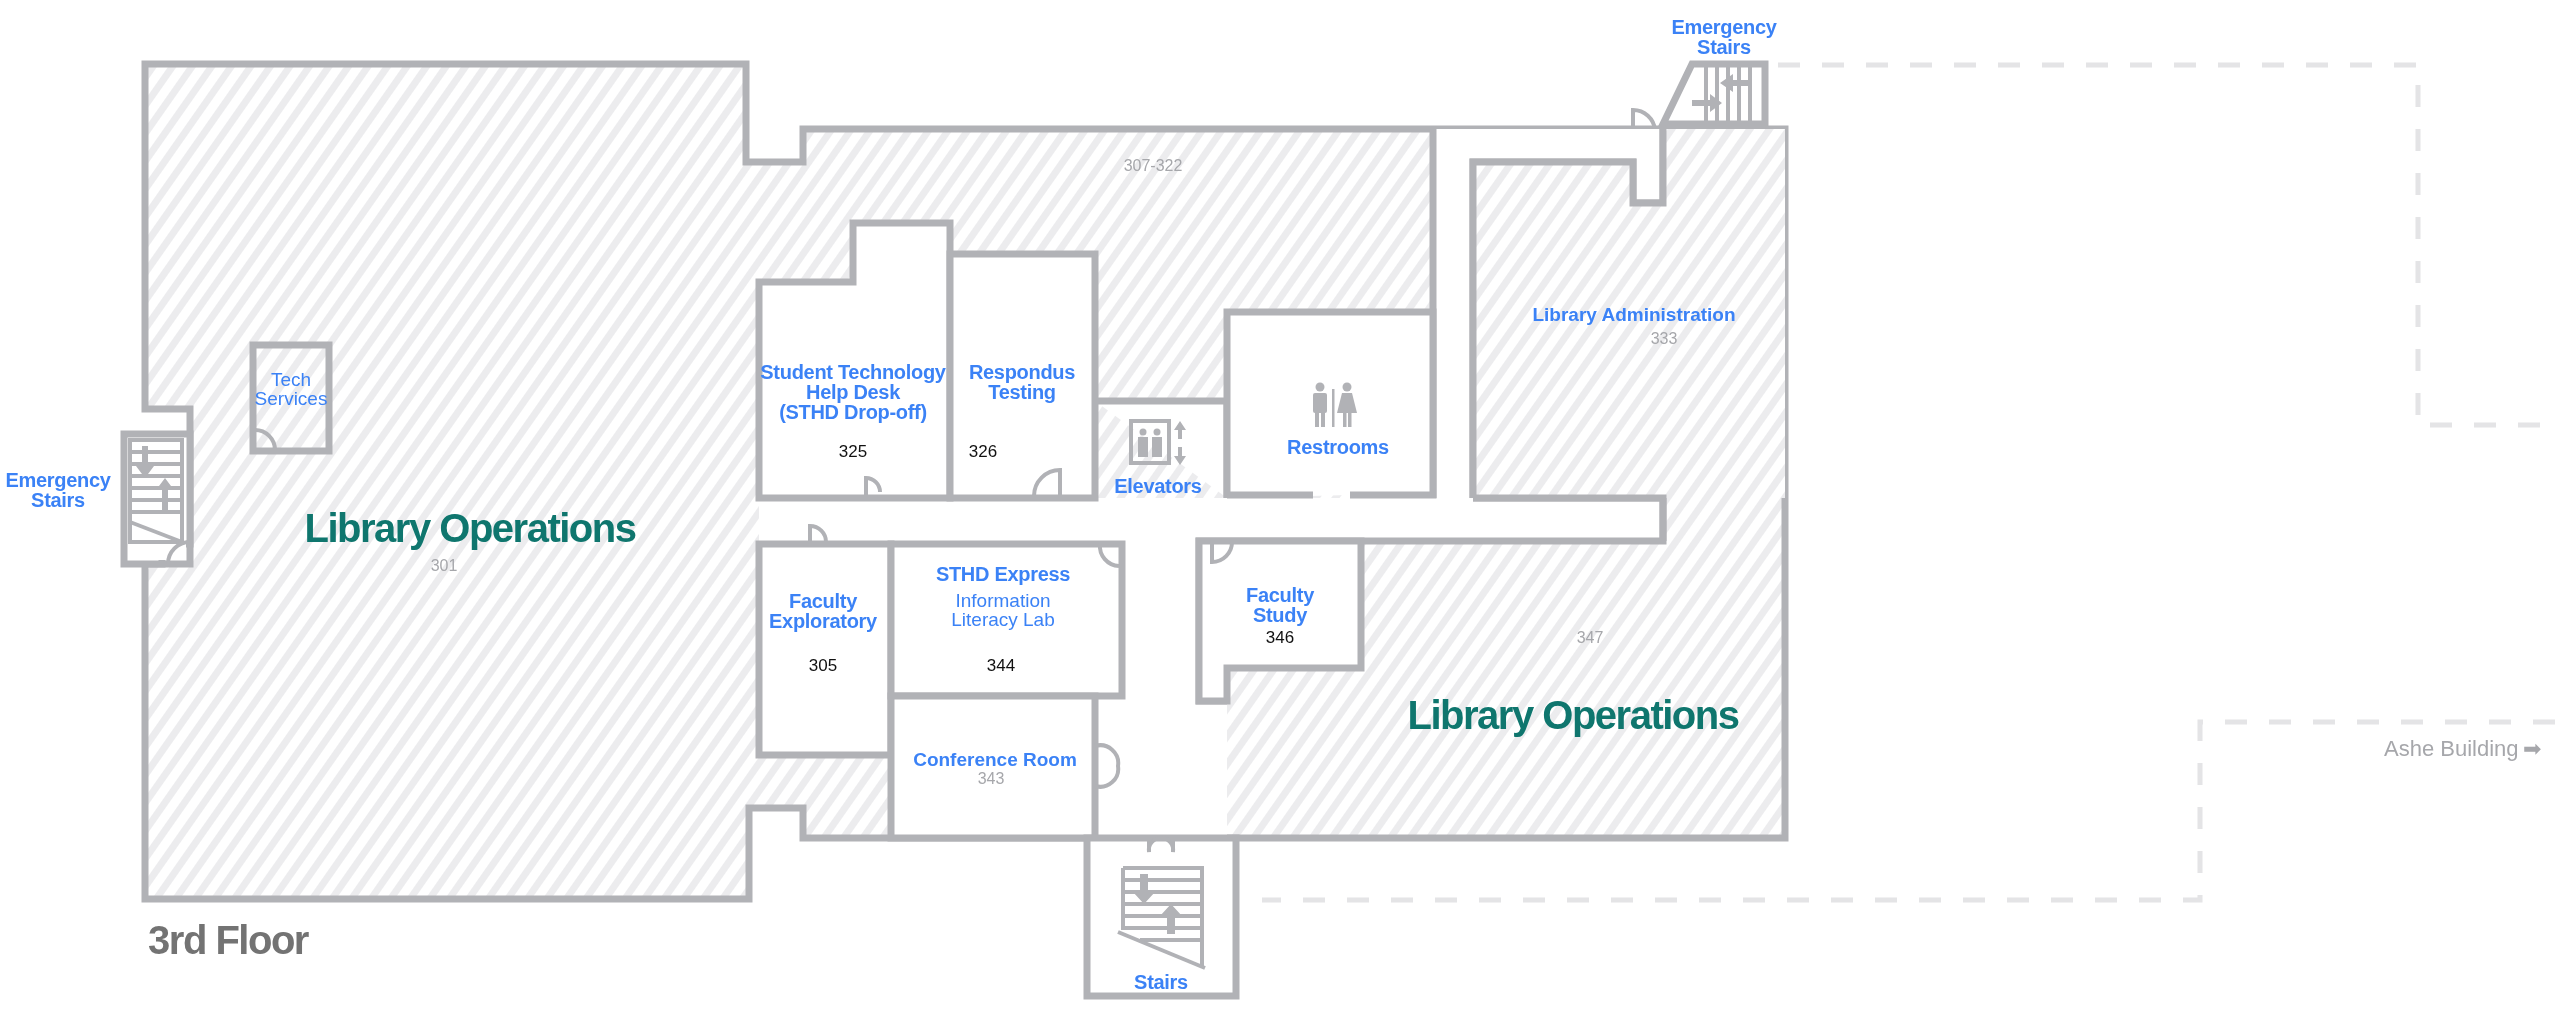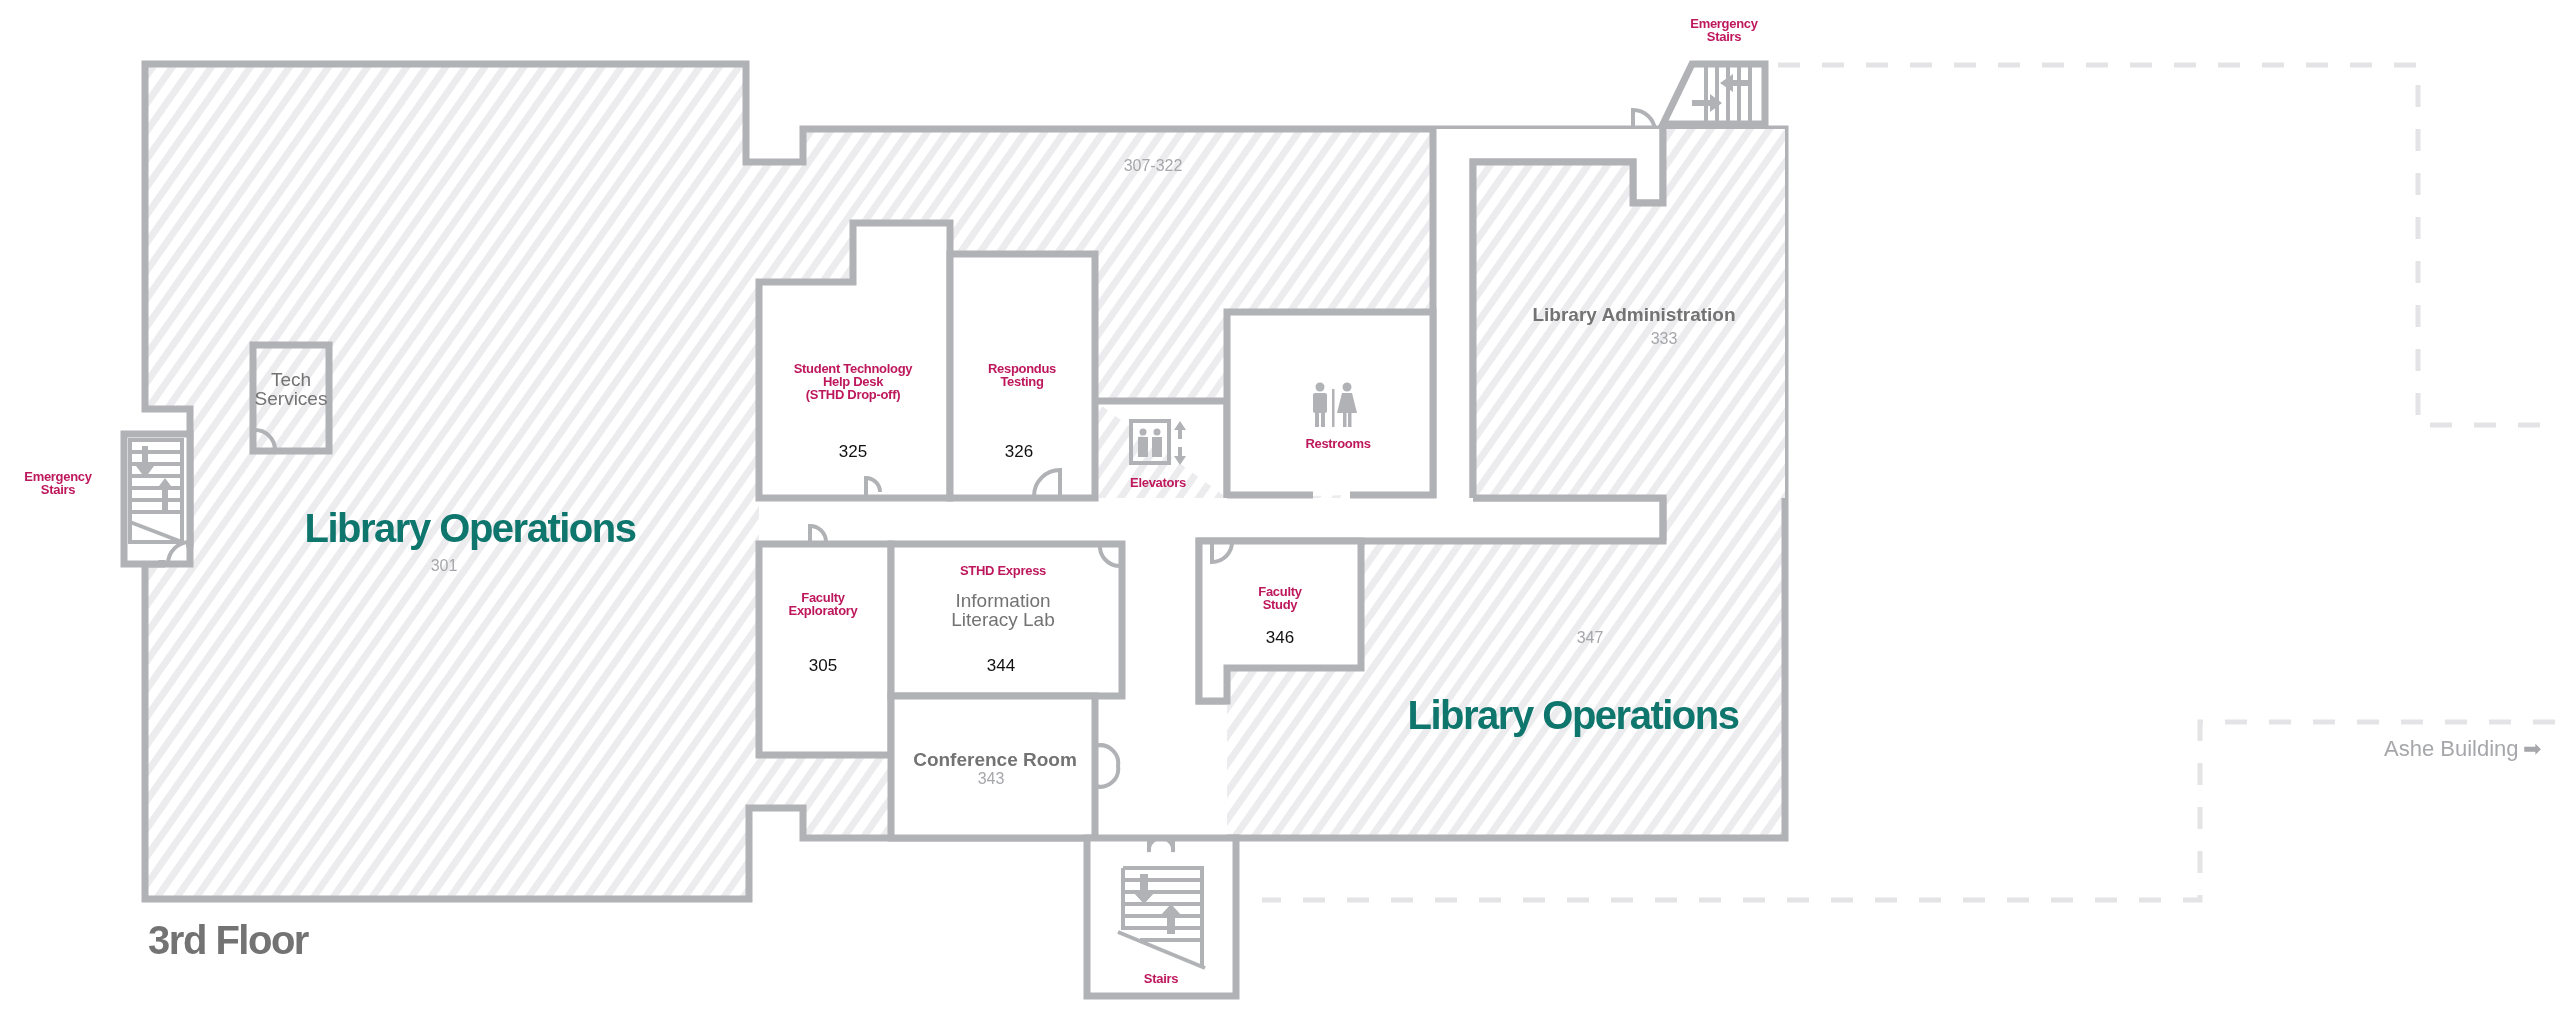--- a/index.html
+++ b/index.html
@@ -6,23 +6,23 @@
   body { width: 2560px; height: 1021px; overflow: hidden; position: relative;
          font-family: "Liberation Sans", "DejaVu Sans", sans-serif; }
   #plan { position: absolute; left: 0; top: 0; width: 2560px; height: 1021px; }
   .wall { fill: none; stroke: #b1b2b6; stroke-width: 7; stroke-linejoin: miter; }
   .thin { fill: none; stroke: #b1b2b6; stroke-width: 4; }
   .dash { fill: none; stroke: #e4e4e6; stroke-width: 5; stroke-dasharray: 22 22; }
   .hatch { fill: url(#hatchPat); }
   .room { fill: #ffffff; }
   .lbl { position: absolute; text-align: center; line-height: 1.0; white-space: nowrap;
          transform: translateX(-50%); }
-  .dark { color: #be185d; font-weight: bold; font-size: 13px; letter-spacing: -0.3px; }
+  .dark { color: #3b82f6; font-weight: bold; font-size: 20px; letter-spacing: -0.3px; }
   .num-dark { color: #111111; font-size: 17px; }
-  .grey { color: #737373; font-weight: bold; font-size: 19px; }
+  .grey { color: #3b82f6; font-weight: bold; font-size: 19px; }
   .num-grey { color: #a6a7ab; font-size: 16px; }
   .big-grey { color: #0f766e; font-weight: bold; font-size: 40px; letter-spacing: -1.5px; }
   .floor { color: #737373; font-weight: bold; font-size: 40px; letter-spacing: -1.5px; }
   .ashe { color: #a6a7ab; font-size: 22px; }
   .ashe-arrow { color: #a6a7ab; font-size: 22px; }
 </style>
 </head>
 <body>
 
 <svg id="plan" viewBox="0 0 2560 1021" xmlns="http://www.w3.org/2000/svg">
@@ -181,21 +181,21 @@
   <div>Student Technology</div>
   <div>Help Desk</div>
   <div>(STHD Drop-off)</div>
 </div>
 <div class="lbl num-dark" style="left:853px; top:443px;">325</div>
 
 <div class="lbl dark" style="left:1022px; top:362px;">
   <div>Respondus</div>
   <div>Testing</div>
 </div>
-<div class="lbl num-dark" style="left:1019px; top:443px;text-align:center;">326</div>
+<div class="lbl num-dark" style="left:983px; top:443px;text-align:center;">326</div>
 
 <div class="lbl dark" style="left:1158px; top:476px;">Elevators</div>
 <div class="lbl dark" style="left:1338px; top:437px;">Restrooms</div>
 
 <div class="lbl grey" style="left:1634px; top:305px;">Library Administration</div>
 <div class="lbl num-grey" style="left:1632px; top:331px;margin-left:32px;">333</div>
 
 <div class="lbl dark" style="left:823px; top:591px;">
   <div>Faculty</div>
   <div>Exploratory</div>

